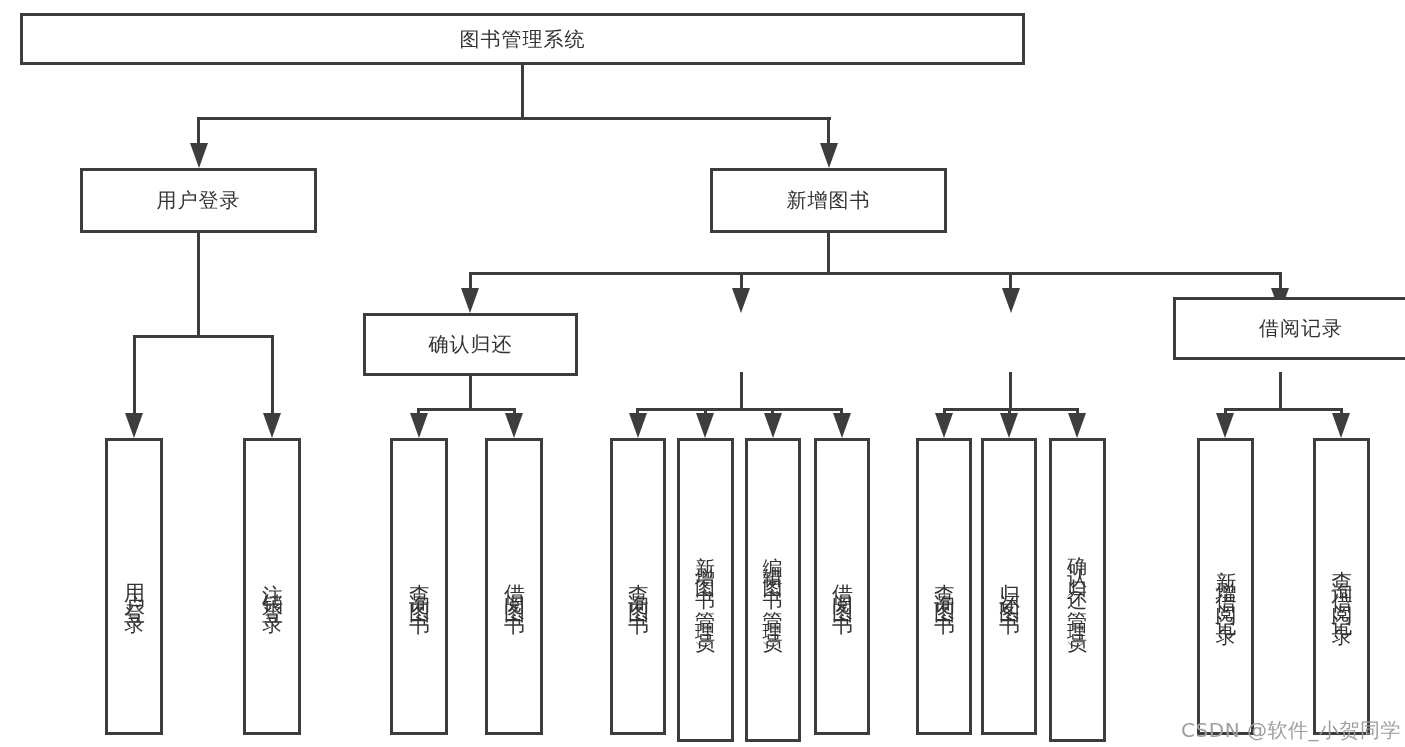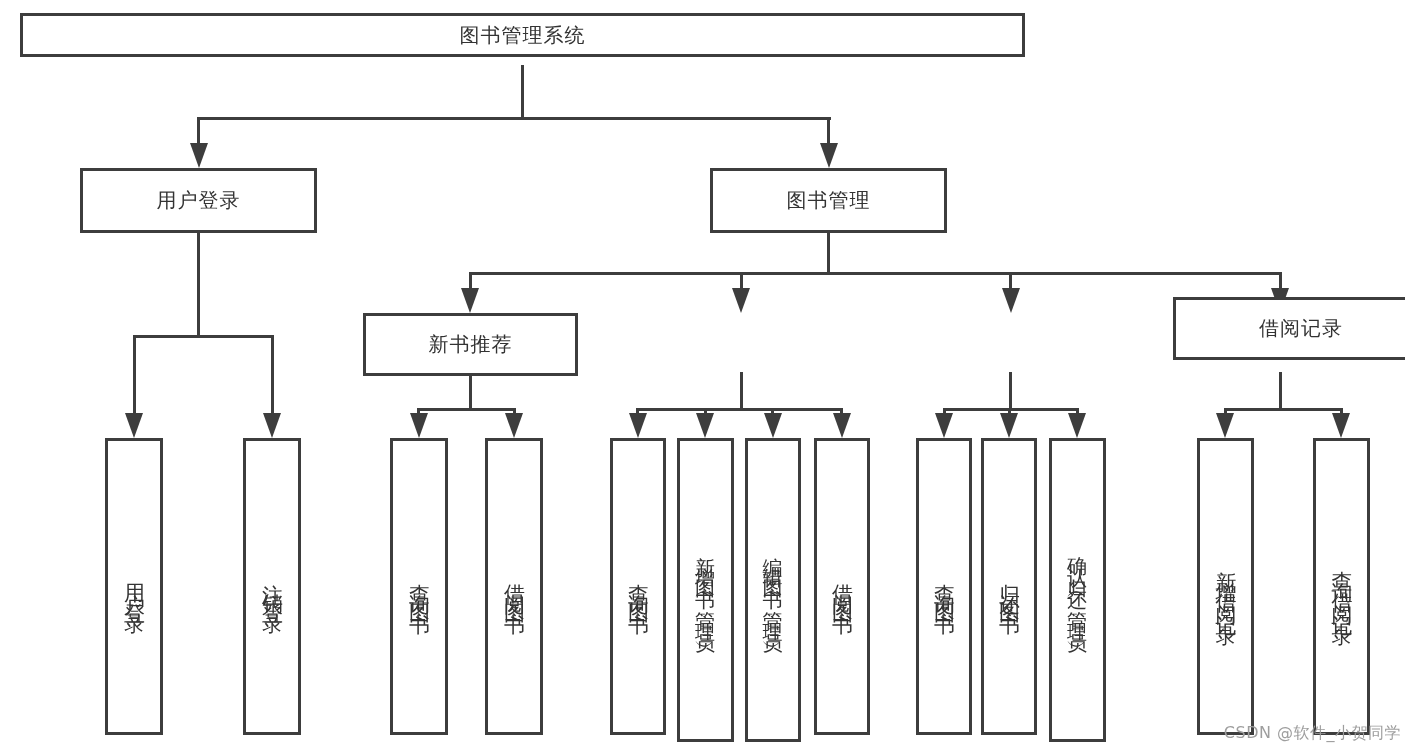--- a/index.html
+++ b/index.html
@@ -45,21 +45,21 @@
   
   .ar{
     position:absolute;width:0;height:0;
     border-left:9px solid transparent;
     border-right:9px solid transparent;
     border-top:25px solid var(--line);
   }
   .watermark{
     position:absolute;
     right:4px;bottom:3px;
-    font-size:16px;
+    font-size:20px;
     color:var(--watermark);
     letter-spacing:0.5px;
     z-index:5;
     white-space:nowrap;
   }
 </style>
 </head>
 <body>
 
 <div class="canvas">
@@ -118,33 +118,33 @@
   <div class="ar" style="left:629px;top:413px"></div>
   <div class="ar" style="left:696px;top:413px"></div>
   <div class="ar" style="left:764px;top:413px"></div>
   <div class="ar" style="left:833px;top:413px"></div>
   <div class="ar" style="left:935px;top:413px"></div>
   <div class="ar" style="left:1000px;top:413px"></div>
   <div class="ar" style="left:1068px;top:413px"></div>
   <div class="ar" style="left:1216px;top:413px"></div>
   <div class="ar" style="left:1332px;top:413px"></div>
 
-  <div class="node" style="left:20px;top:13px;width:1005px;height:44px">
+  <div class="node" style="left:20px;top:13px;width:1005px;height:52px">
     <span>图书管理系统</span>
   </div>
 
   <div class="node" style="left:80px;top:168px;width:237px;height:65px">
     <span>用户登录</span>
   </div>
   <div class="node" style="left:710px;top:168px;width:237px;height:65px">
-    <span>图书管理</span>
+    <span>新增图书</span>
   </div>
 
   <div class="node" style="left:363px;top:313px;width:215px;height:63px">
-    <span>新书推荐</span>
+    <span>确认归还</span>
   </div>
   <div class="node" style="left:1173px;top:297px;width:256px;height:63px">
     <span>借阅记录</span>
   </div>
 
   <div class="node leaf" style="left:105px;top:438px;width:58px;height:297px">
     <span class="vtext">用户登录</span>
   </div>
   <div class="node leaf" style="left:243px;top:438px;width:58px;height:297px">
     <span class="vtext">注销登录</span>

